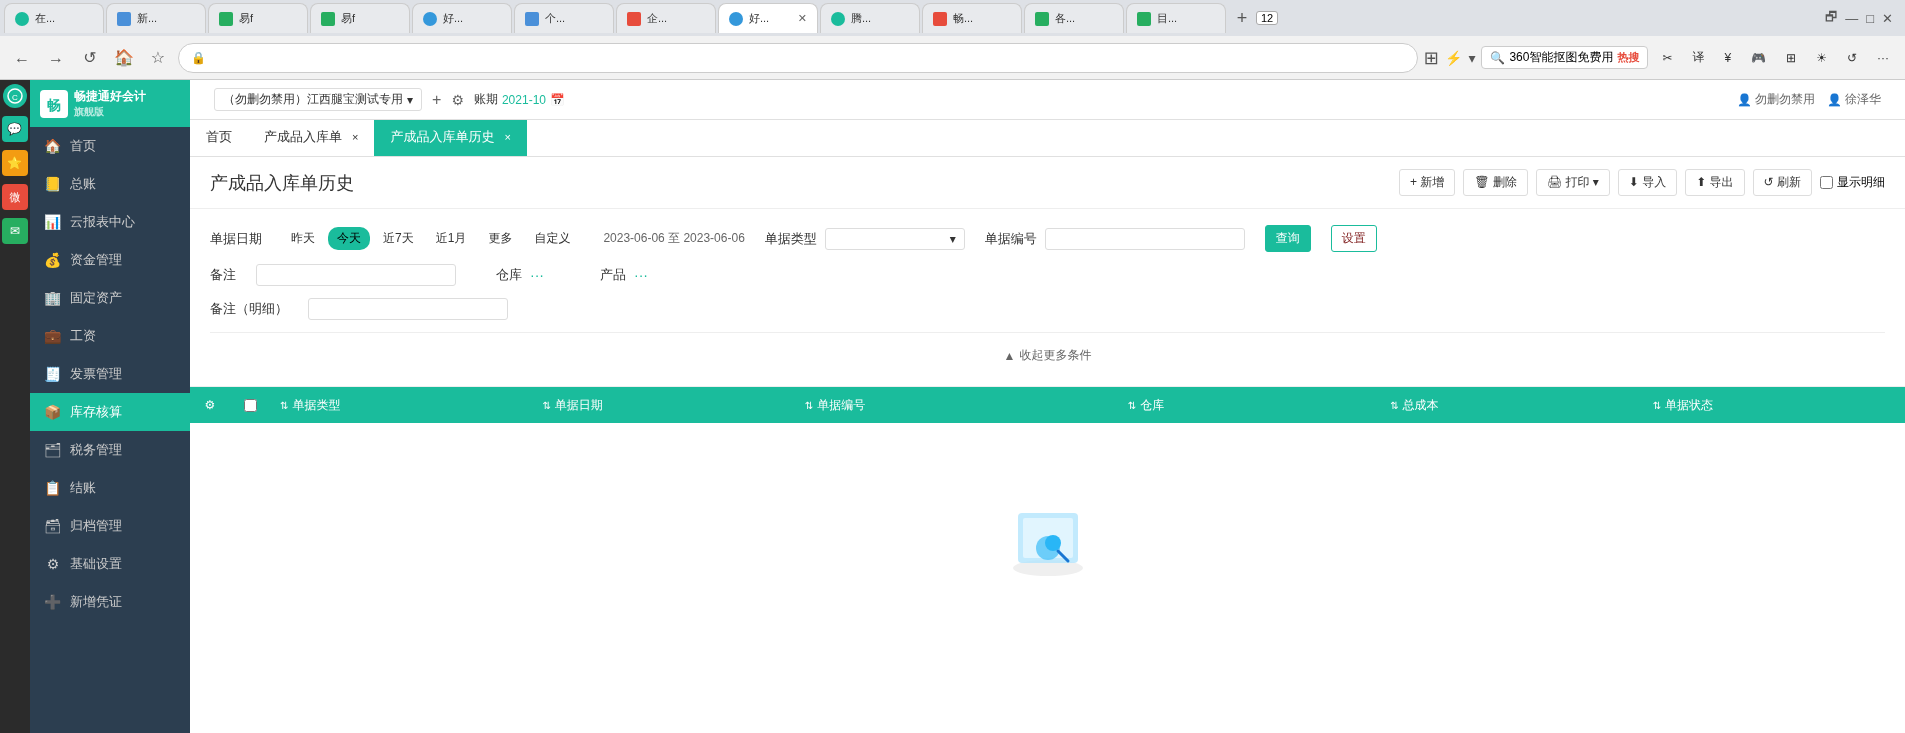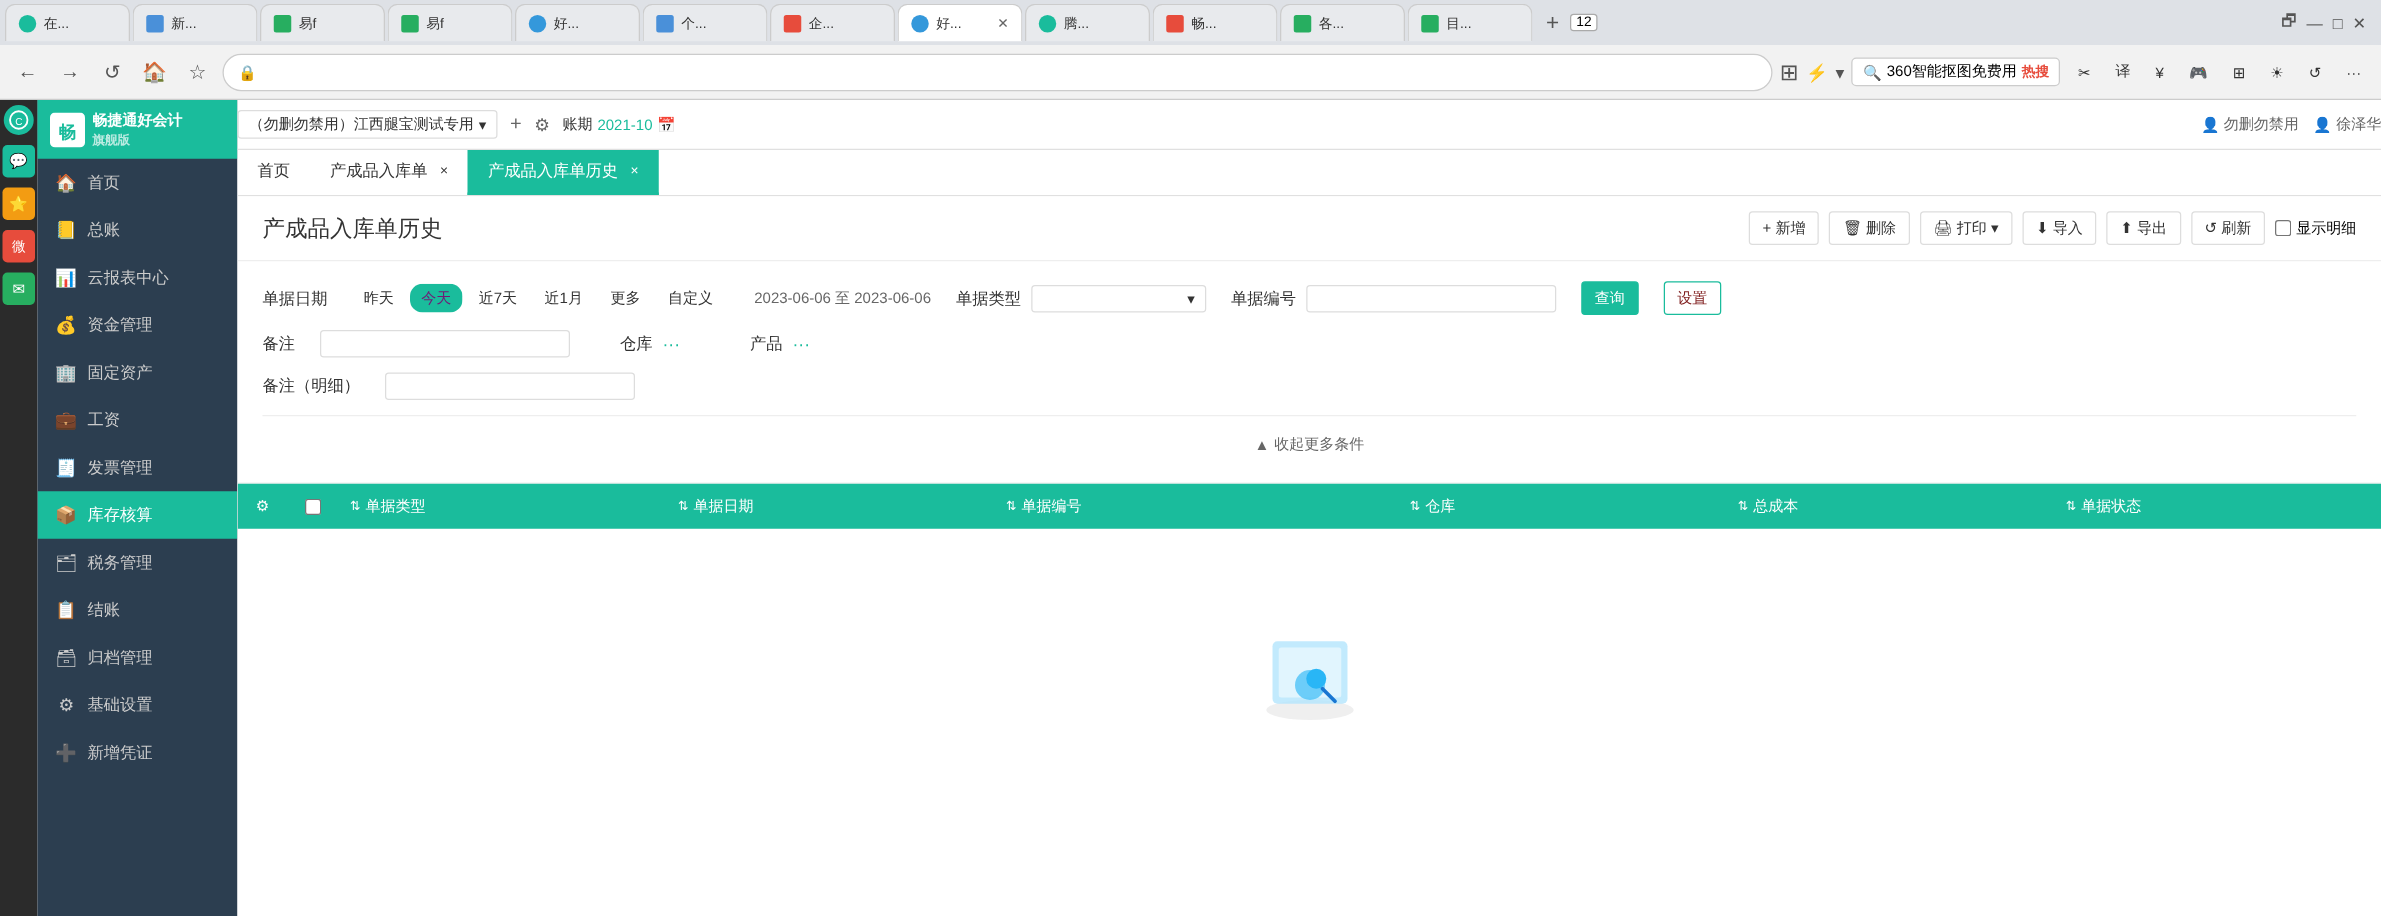--- a/index.html
+++ b/index.html
@@ -36,21 +36,21 @@
     .sidebar-logo { background: #1abc9c; padding: 8px 10px; display: flex; align-items: center; gap: 6px; cursor: pointer; }
     .sidebar-menu { flex: 1; overflow-y: auto; }
     .sidebar-item { display: flex; align-items: center; padding: 10px 14px; gap: 8px; cursor: pointer; color: #ccc; font-size: 13px; }
     .sidebar-item.active { background: #1abc9c; color: #fff; }
     .sidebar-item-icon { font-size: 14px; width: 18px; text-align: center; }
 
     
     .main-content { flex: 1; background: #f5f5f5; display: flex; flex-direction: column; overflow: hidden; }
 
     
-    .top-bar { height: 40px; background: #fff; border-bottom: 1px solid #e0e0e0; display: flex; align-items: center; padding: 0 0; gap: 10px; }
+    .top-bar { height: 40px; background: #fff; border-bottom: 1px solid #e0e0e0; display: flex; align-items: center; padding: 0 24px; gap: 10px; }
     .top-bar-company { font-size: 12px; color: #333; border: 1px solid #ddd; border-radius: 3px; padding: 2px 8px; cursor: pointer; display: flex; align-items: center; gap: 4px; }
     .top-bar-period { font-size: 12px; color: #333; display: flex; align-items: center; gap: 4px; }
     .top-bar-right { margin-left: auto; display: flex; align-items: center; gap: 12px; }
 
     
     .content-tabs { display: flex; align-items: center; background: #fff; border-bottom: 1px solid #e0e0e0; }
     .content-tab { padding: 8px 16px; font-size: 13px; color: #333; cursor: pointer; display: flex; align-items: center; gap: 6px; border-bottom: 2px solid transparent; }
     .content-tab.active { background: #1abc9c; color: #fff; border-bottom: 2px solid #1abc9c; }
     .content-tab-close { font-size: 11px; margin-left: 4px; }
 
@@ -61,21 +61,21 @@
     .page-actions { margin-left: auto; display: flex; align-items: center; gap: 8px; }
     .btn { padding: 4px 10px; font-size: 12px; border: 1px solid #ddd; background: #fff; cursor: pointer; border-radius: 3px; color: #333; display: flex; align-items: center; gap: 4px; }
     .btn-primary { background: #1abc9c; color: #fff; border-color: #1abc9c; }
 
     
     .filter-area { padding: 16px 20px; border-bottom: 1px solid #eee; }
     .filter-row { display: flex; align-items: center; gap: 20px; margin-bottom: 12px; }
     .filter-label { font-size: 13px; color: #333; white-space: nowrap; }
     .date-btns { display: flex; align-items: center; gap: 4px; }
     .date-btn { padding: 2px 8px; font-size: 12px; cursor: pointer; border: 1px solid transparent; border-radius: 2px; color: #333; }
-    .date-btn.active { background: #1abc9c; color: #701a75; border-radius: 10px; }
+    .date-btn.active { background: #1abc9c; color: #000000; border-radius: 10px; }
     .date-range { font-size: 12px; color: #666; margin-left: 4px; }
     .filter-select { display: flex; align-items: center; gap: 8px; }
     .select-box { border: 1px solid #ddd; border-radius: 3px; padding: 3px 8px; font-size: 12px; color: #333; min-width: 140px; cursor: pointer; display: flex; align-items: center; justify-content: space-between; gap: 4px; }
     .input-box { border: 1px solid #ddd; border-radius: 3px; padding: 3px 8px; font-size: 12px; color: #333; min-width: 200px; }
     .filter-dots { color: #1abc9c; cursor: pointer; font-size: 14px; }
 
     .collapse-btn { display: flex; align-items: center; justify-content: center; padding: 6px; font-size: 12px; color: #666; cursor: pointer; gap: 4px; }
 
     
     .data-table { width: 100%; }

